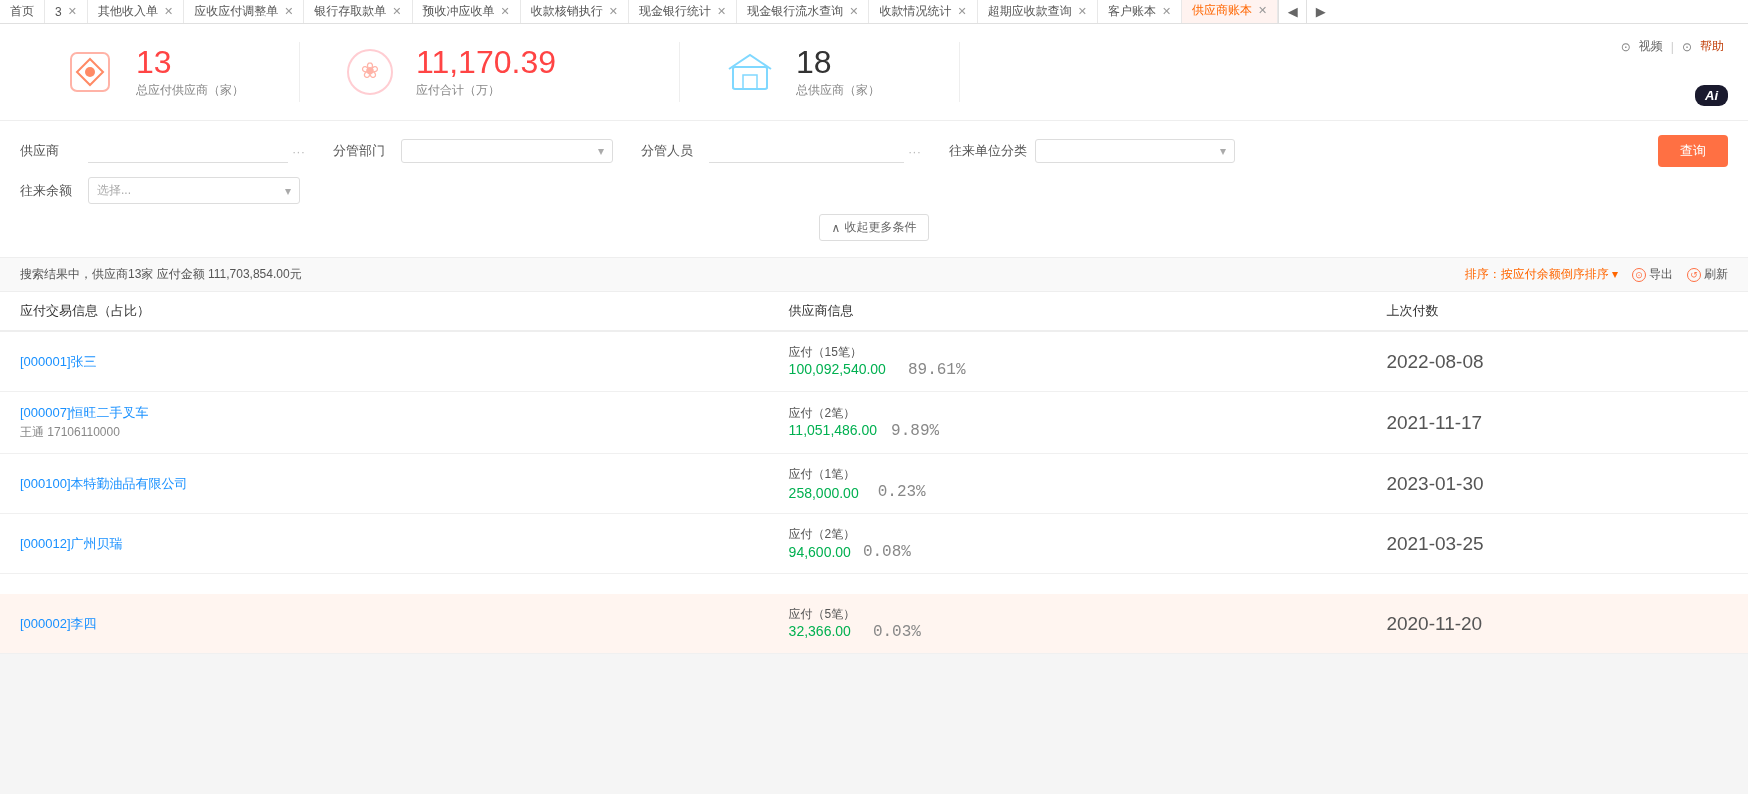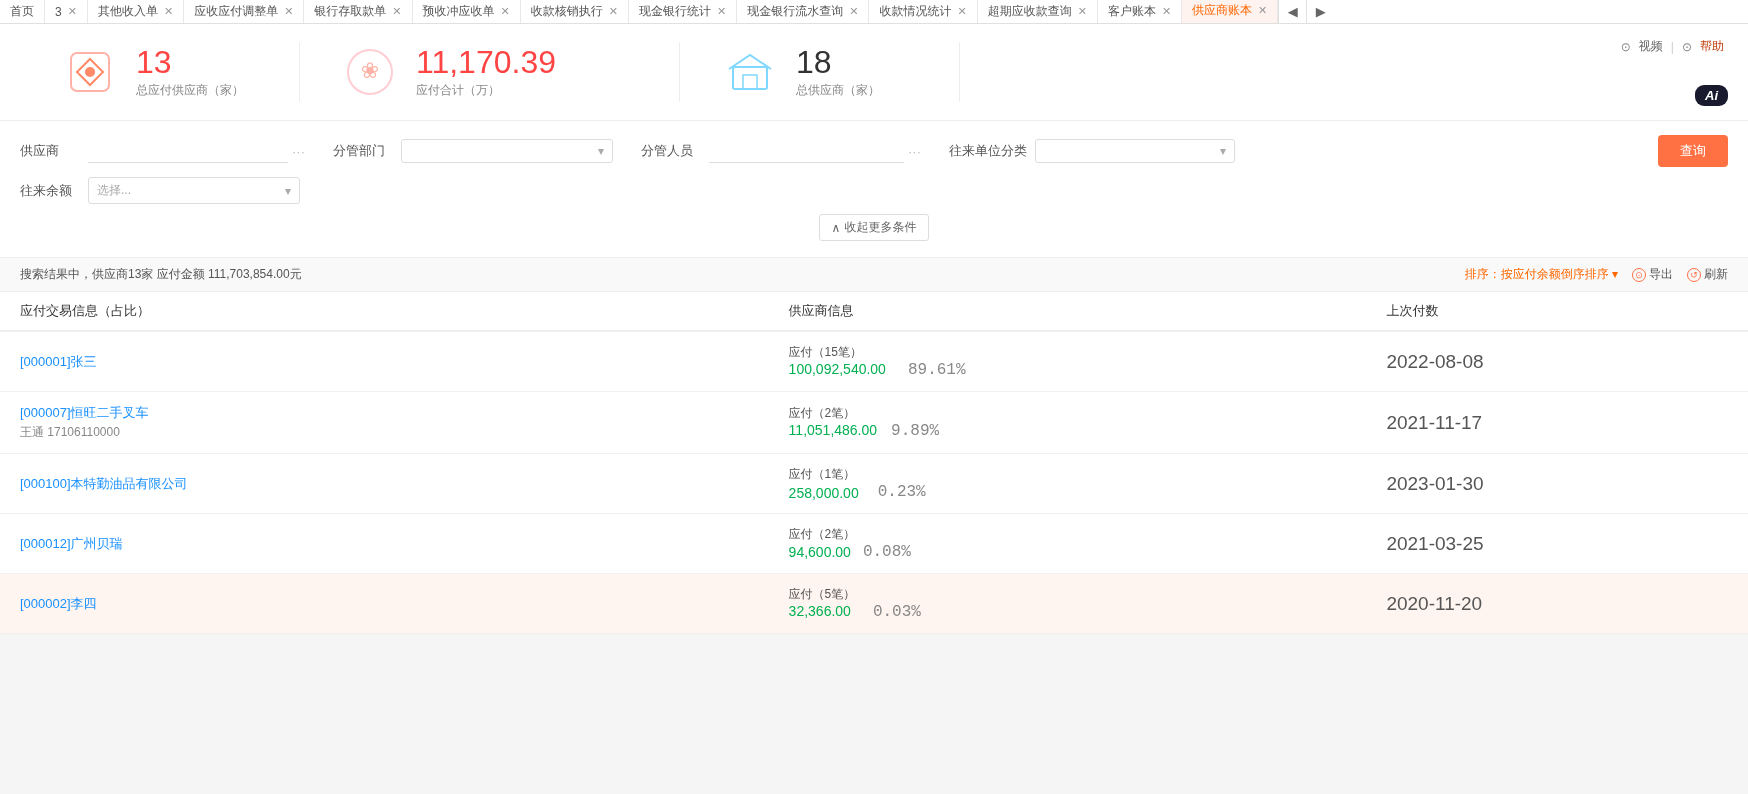--- a/index.html
+++ b/index.html
@@ -174,21 +174,21 @@
       color: #333;
       font-weight: 500;
     }
     .table-row {
       display: grid;
       grid-template-columns: 45% 35% 20%;
       padding: 12px 20px;
       border-bottom: 1px solid #f0f0f0;
       align-items: center;
     }
-    .table-row.highlighted { background: #fff5f0; }
+    .table-row.highlighted { background: #fff5f0; margin-top: 20px; }
     .supplier-name a {
       color: #1890ff;
       text-decoration: none;
       font-size: 13px;
     }
     .supplier-sub { font-size: 12px; color: #888; margin-top: 2px; }
     .payable-info { }
     .payable-label { font-size: 12px; color: #555; }
     .payable-amount { font-size: 14px; color: #00b050; font-weight: 500; }
     .payable-pct { font-size: 16px; color: #888; margin-left: 12px; font-family: Liberation Mono, monospace; }

